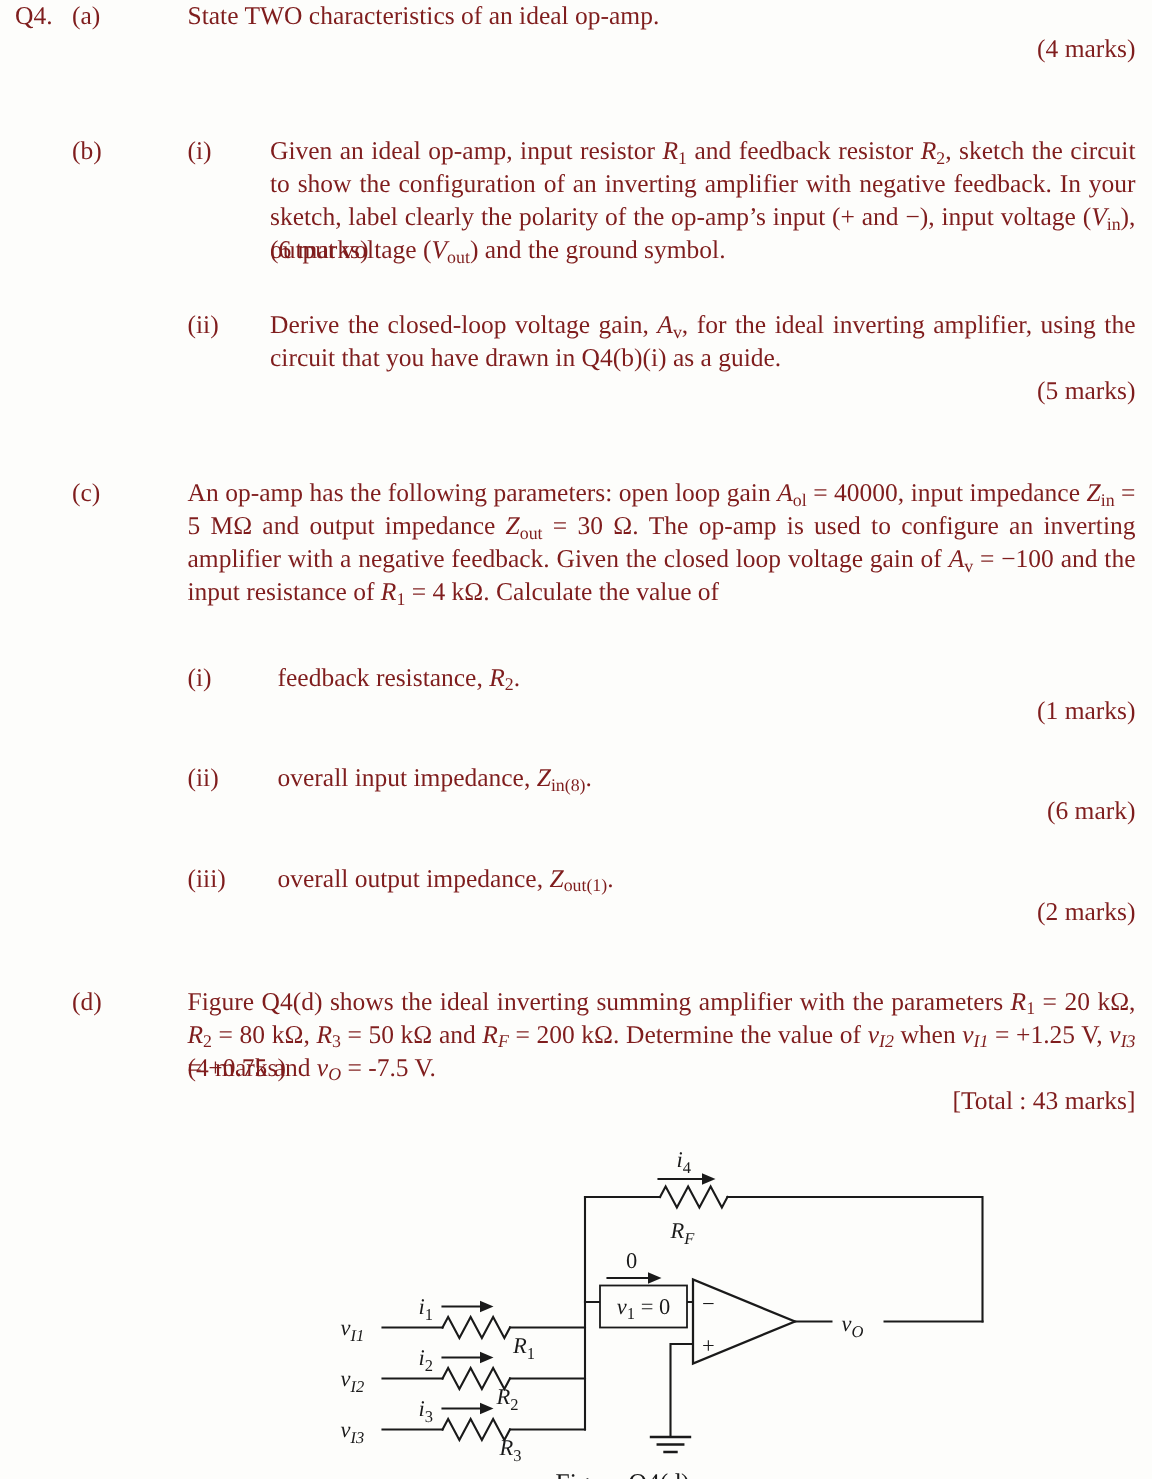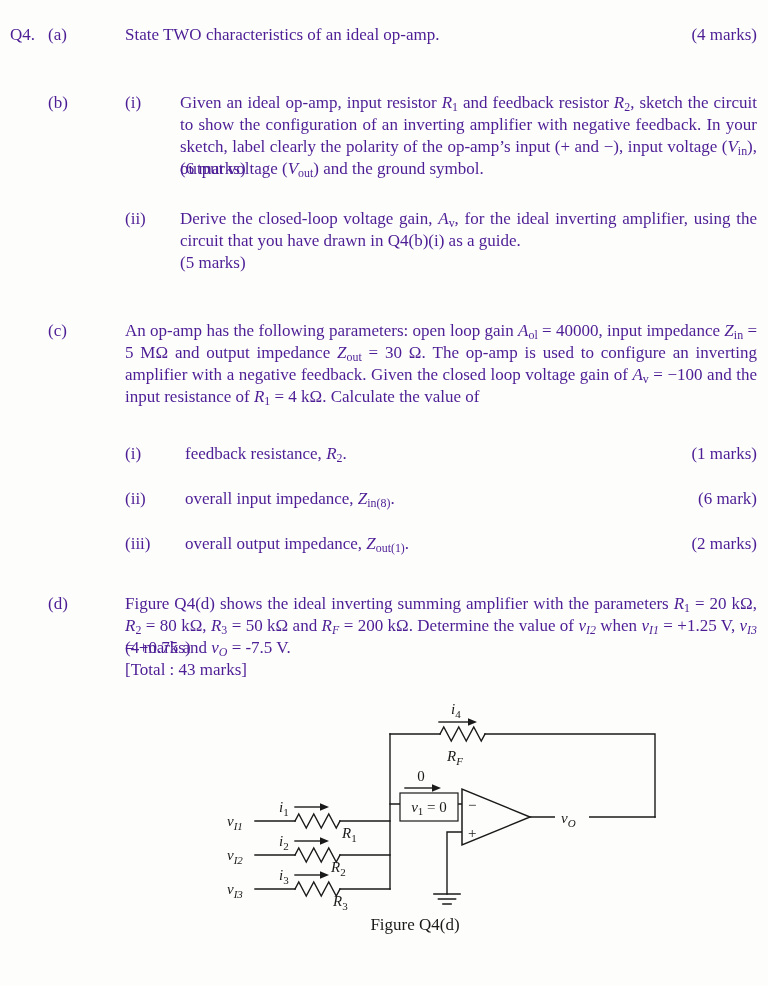--- a/index.html
+++ b/index.html
@@ -1,31 +1,31 @@
 <!DOCTYPE html>
 <html><head>
 <meta charset="utf-8">
 <style>
   * { margin:0; padding:0; box-sizing:border-box; }
   html,body { background:#ffffff; }
   .sheet {
     width:768px; height:986px; overflow:hidden;
-    background:#fdfdfb; color:#4c1d95;
+    background:#fdfdfb; color:#7f1d1d;
     font-family:"Liberation Serif", serif;
     font-size:17px; line-height:22px;
-    padding:24px 11px 0 10px;
+    padding:0 11px 0 10px;
   }
   .row   { display:grid; grid-template-columns:38px 77px 1fr; }
   .subrow{ display:grid; grid-template-columns:55px 1fr; }
   .citem { display:grid; grid-template-columns:60px 1fr; }
   .just  { text-align:justify; }
-  .flexline { display:flex; }
+  .flexline { display:flex;flex-direction:column; }
   .flexline .marks { margin-left:auto; white-space:nowrap; }
   .marks-pull { margin-top:-22px; }
-  .marks-line { text-align:left; }
+  .marks-line { text-align:right; }
   sub { font-size:0.7em; line-height:0; vertical-align:baseline; position:relative; top:0.28em; }
   .mt-b   { margin-top:46px; }
   .mt-bii { margin-top:28px; }
   .mt-c   { margin-top:46px; }
   .mt-ci  { margin-top:35px; }
   .mt-cx  { margin-top:23px; }
   .mt-d   { margin-top:38px; }
   .fig    { margin-top:16px; margin-left:215px; }
   svg text { font-family:"Liberation Serif", serif; fill:#1a1a1a; font-size:15px; }
   svg .cap { font-size:17px; }

